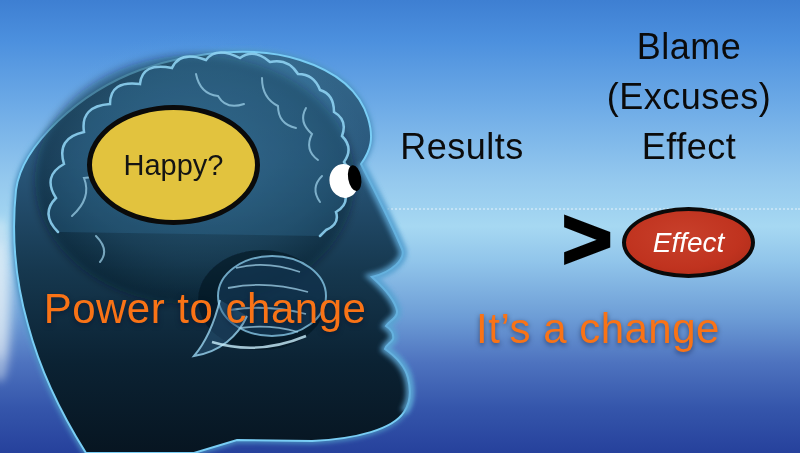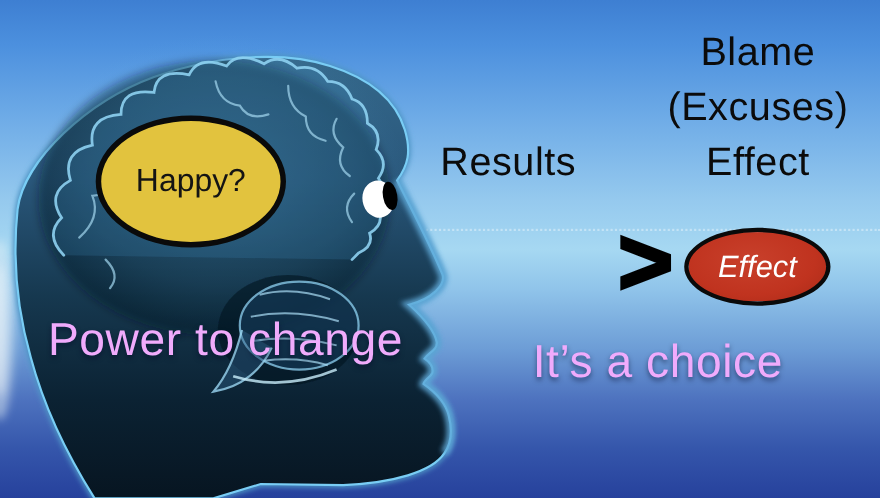--- a/index.html
+++ b/index.html
@@ -19,21 +19,21 @@
     border-top:2px dotted rgba(255,255,255,0.38);
   }
   .head-svg{position:absolute;left:0;top:0;width:800px;height:453px;}
   .black-label{
     position:absolute;color:#0B0B0B;font-size:36px;line-height:48px;
     text-align:center;letter-spacing:0.5px;
   }
   .results{left:362px;top:123px;width:200px;}
   .blame-block{left:589px;top:22px;width:200px;line-height:50px;}
   .white-label{
-    position:absolute;color:#f0abfc;font-size:42px;line-height:49px;
+    position:absolute;color:#f97316;font-size:42px;line-height:49px;
     text-align:center;text-shadow:0 2px 5px rgba(0,10,40,0.5);letter-spacing:0.5px;
   }
   .power-block{left:5px;top:284px;width:400px;}
   .choice-block{left:398px;top:304px;width:400px;}
   .ellipse{
     position:absolute;border-radius:50%;display:flex;
     align-items:center;justify-content:center;box-sizing:border-box;
   }
   .happy{
     left:87px;top:105px;width:173px;height:120px;
@@ -70,21 +70,21 @@
     <div>(Excuses)</div>
     <div>Effect</div>
   </div>
 
   <div class="gt">&gt;</div>
   <div class="ellipse effect">
     <span>Effect</span>
   </div>
 
   <div class="white-label choice-block">
-    <div>It’s a choice</div>
+    <div>It’s a change</div>
   </div>
 
   <svg class="head-svg" viewBox="0 0 800 453" aria-hidden="true">
     <defs>
       <linearGradient id="headGrad" gradientUnits="userSpaceOnUse" x1="0" y1="46" x2="0" y2="453">
         <stop offset="0" stop-color="#35698C"></stop>
         <stop offset="0.28" stop-color="#2A587C"></stop>
         <stop offset="0.55" stop-color="#16384F"></stop>
         <stop offset="0.78" stop-color="#0B2233"></stop>
         <stop offset="1" stop-color="#071521"></stop>

